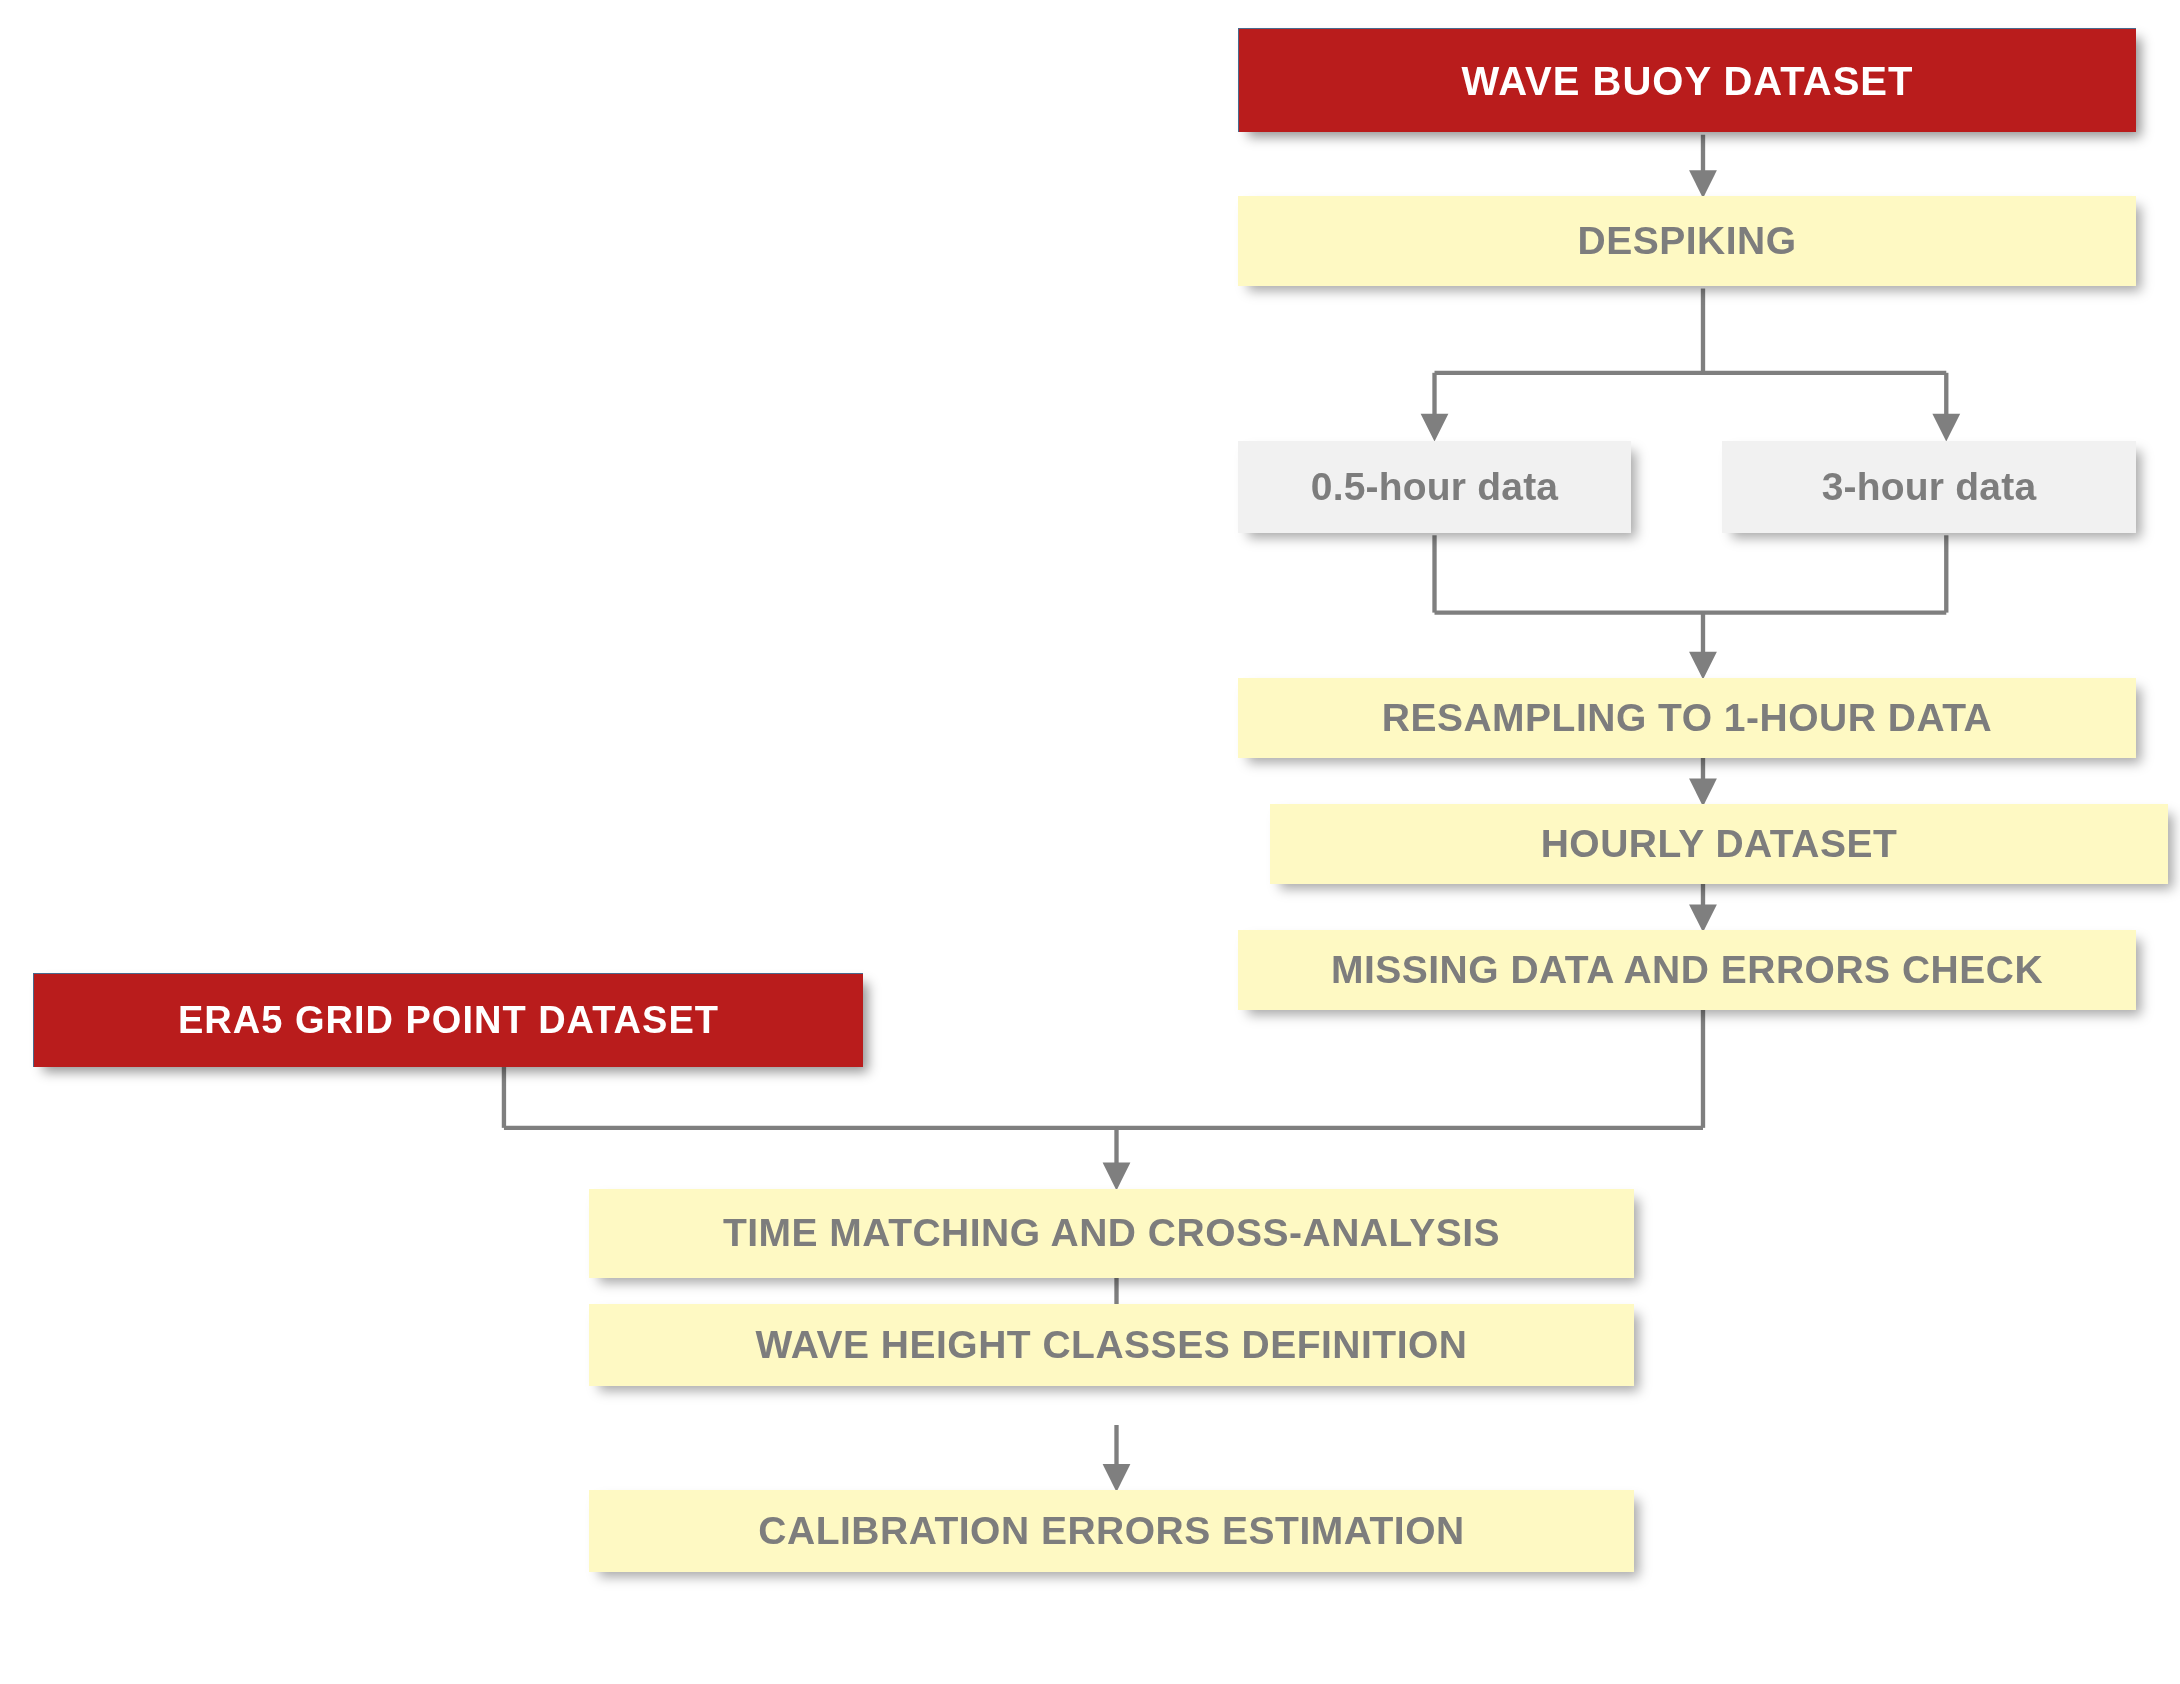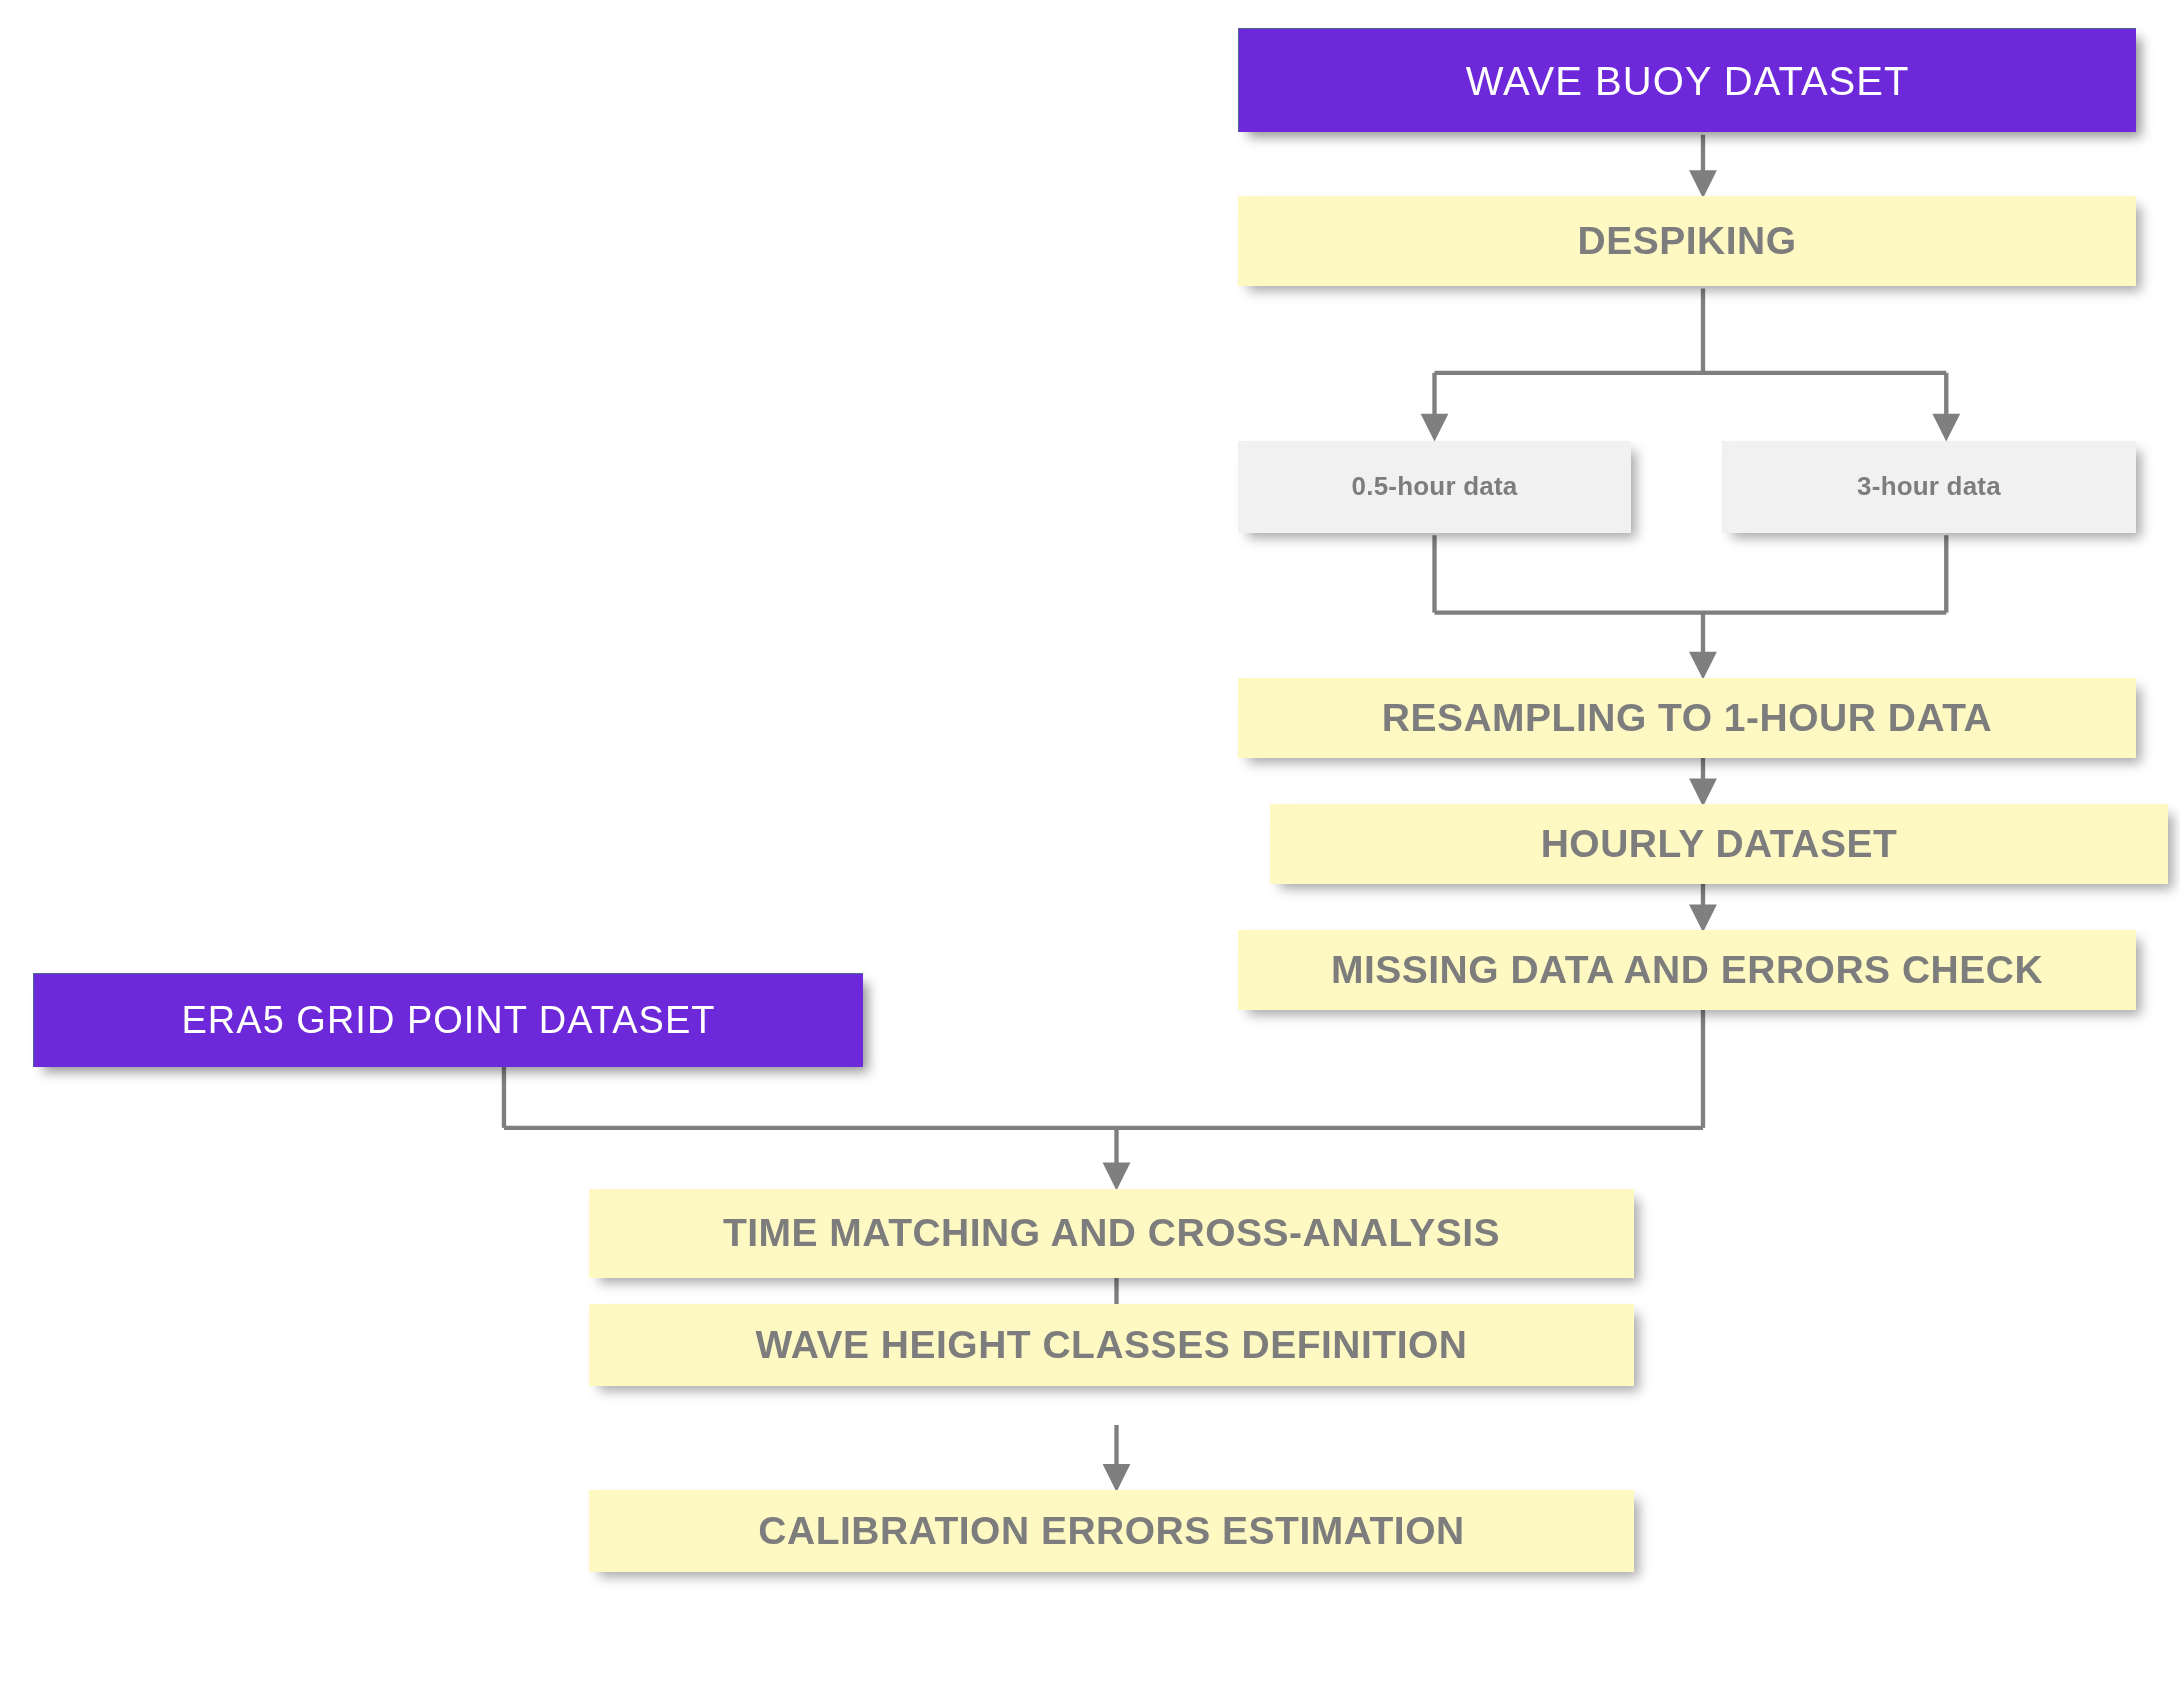--- a/index.html
+++ b/index.html
@@ -25,42 +25,42 @@
     box-sizing: border-box;
     display: flex;
     align-items: center;
     justify-content: center;
     text-align: center;
     line-height: 1.05;
     letter-spacing: 0.2px;
     user-select: none;
   }
   .node-header {
-    background: #6d28d9;
+    background: #b91c1c;
     color: #ffffff;
-    font-weight: normal;
+    font-weight: bold;
     font-size: 40px;
     letter-spacing: 1px;
     box-shadow: 7.8px 7.8px 11.3px -2.6px rgba(0,0,0,0.42);
     border-top: 0.9px solid #4a6a8d;
     border-left: 0.9px solid #4a6a8d;
   }
   .node-step {
     background: #fef9c3;
     color: #7d7d7d;
     font-weight: bold;
     font-size: 39px;
     letter-spacing: 0.5px;
     box-shadow: 7.8px 7.8px 11.3px -2.6px rgba(0,0,0,0.34);
   }
   .node-small {
     background: #f1f1f1;
     color: #7d7d7d;
     font-weight: bold;
-    font-size: 26px;
+    font-size: 39px;
     letter-spacing: 0.2px;
     box-shadow: 7.8px 7.8px 11.3px -2.6px rgba(0,0,0,0.34);
   }
   svg.edges {
     position: absolute;
     left: 0; top: 0;
     width: 2180px;
     height: 1684px;
     pointer-events: none;
   }

